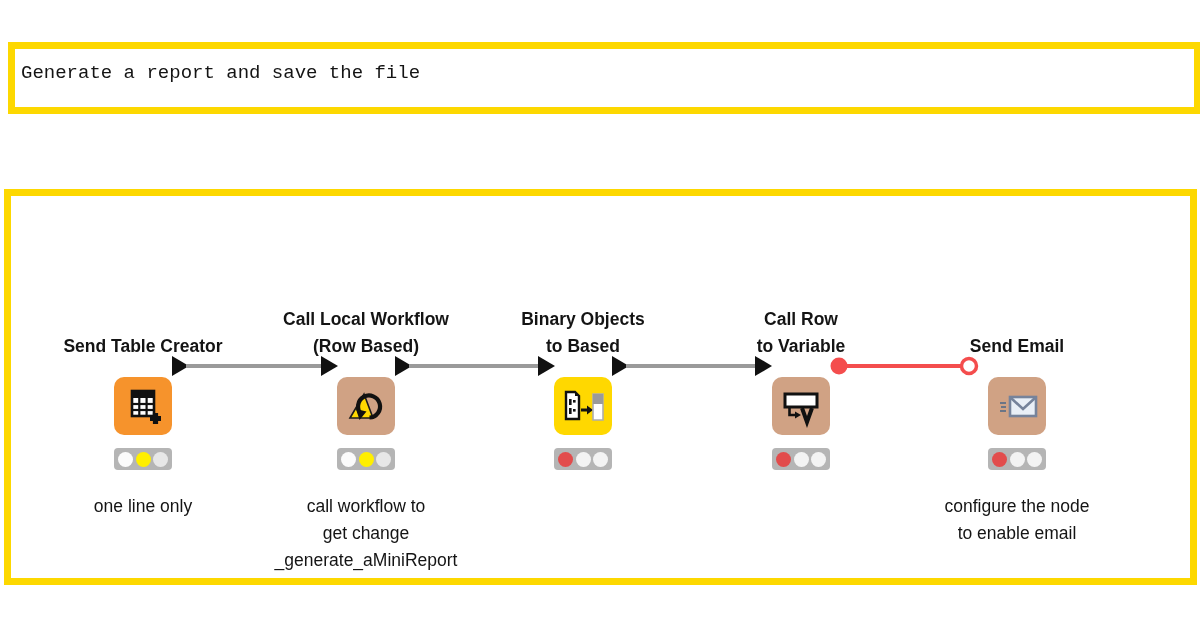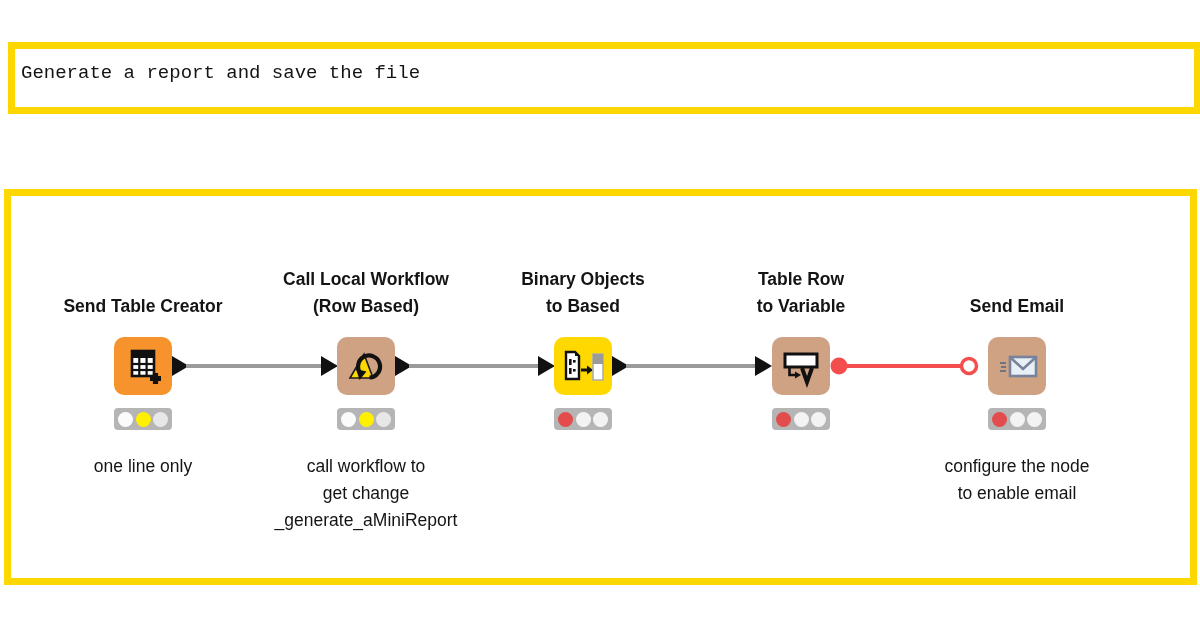--- a/index.html
+++ b/index.html
@@ -22,21 +22,21 @@
     position:absolute;left:0;top:0;width:1200px;height:630px;
     z-index:1;pointer-events:none;
   }
   .node{
     position:absolute;top:266px;width:220px;z-index:2;
     display:flex;flex-direction:column;align-items:center;
   }
   .node-title{
     height:54px;display:flex;flex-direction:column;justify-content:flex-end;
     align-items:center;font-weight:bold;font-size:17.5px;line-height:27px;
-    text-align:center;white-space:nowrap;
+    text-align:center;white-space:nowrap;margin-top:40px;
   }
   .node-icon{
     width:58px;height:58px;border-radius:10px;margin-top:17px;
     display:flex;align-items:center;justify-content:center;
   }
   .node-orange{background:#F6932C;}
   .node-tan{background:#D0A284;}
   .node-yellow{background:#FFD800;}
   .traffic-light{
     margin-top:13px;width:58px;height:22px;background:#B5B5B5;border-radius:4px;
@@ -152,21 +152,21 @@
   </div>
   <div class="traffic-light">
     <div class="tl-dot dot-red"></div>
     <div class="tl-dot dot-off"></div>
     <div class="tl-dot dot-off"></div>
   </div>
 </div>
 
 <div class="node" style="left:691px">
   <div class="node-title">
-    <span>Table Row</span>
+    <span>Call Row</span>
     <span>to Variable</span>
   </div>
   <div class="node-icon node-tan">
     <svg width="58" height="58" viewBox="0 0 58 58">
       <rect x="13" y="17" width="32" height="13" fill="#fff" stroke="#111" stroke-width="3"></rect>
       <path d="M17.5 31 v7 h6" stroke="#111" stroke-width="2.6" fill="none"></path>
       <polygon points="23,34.5 29,38 23,41.5" fill="#111"></polygon>
       <path d="M30 31 l5 14 l5 -14" stroke="#111" stroke-width="4" fill="none" stroke-linecap="butt"></path>
     </svg>
   </div>

